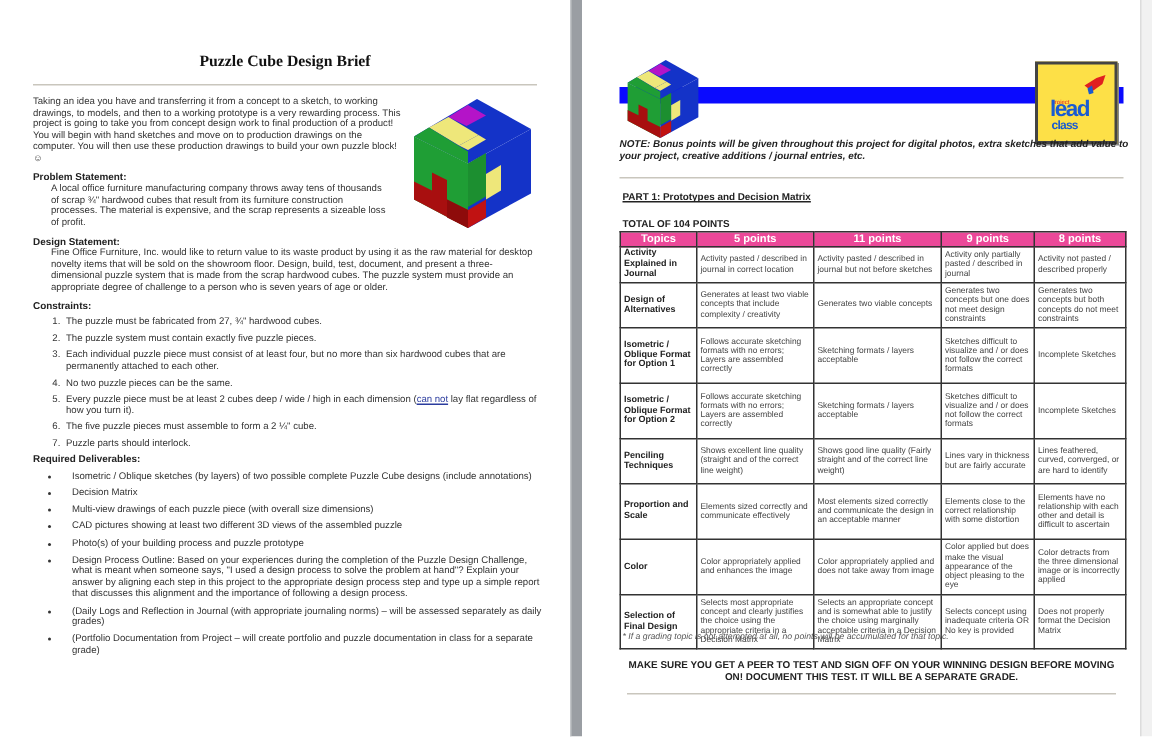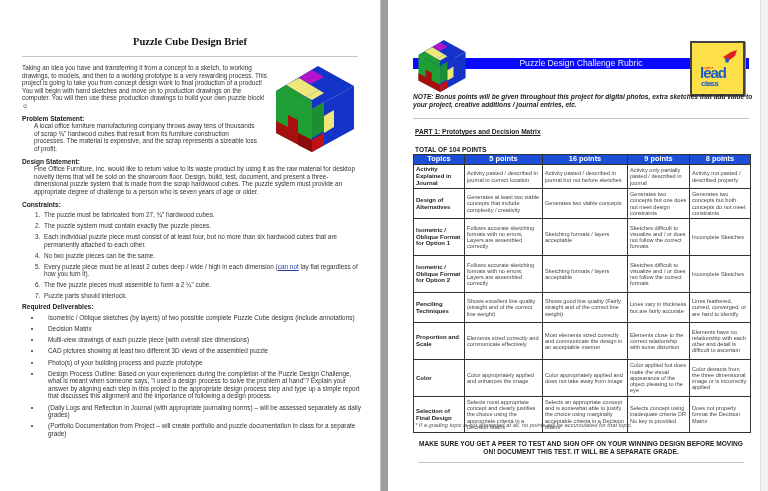--- a/index.html
+++ b/index.html
@@ -37,21 +37,21 @@
   .logo-small { position:absolute; left:9px; top:22px; font-size:4px; color:#e02020; }
   .logo-lead { position:absolute; left:8px; top:23px; font-size:15px; font-weight:bold; color:#1a5bd1; letter-spacing:-1px; line-height:14px; }
   .logo-way { position:absolute; left:9px; top:36px; font-size:8px; font-weight:bold; color:#1a5bd1; letter-spacing:-0.5px; }
   .logo-flag { position:absolute; left:30px; top:6px; width:16px; height:14px; }
   .note { position:absolute; left:25px; top:77px; width:340px; font-size:6.6px; line-height:8px; font-style:italic; font-weight:bold; color:#222; }
   .note-rule { position:absolute; left:25px; top:102px; width:336px; height:1px; background:#c9c6bd; }
   .part-h { position:absolute; left:27px; top:112px; font-size:6.6px; font-weight:bold; color:#222; text-decoration:underline; }
   .total-h { position:absolute; left:27px; top:130px; font-size:6.6px; font-weight:bold; color:#222; }
 
   table.rubric { position:absolute; left:25px; top:138px; width:337px; border-collapse:collapse; table-layout:fixed; font-size:5.6px; line-height:6.2px; }
-  table.rubric th { background:#1d4ed8; color:#fff; font-size:7.4px; font-weight:bold; height:9px; padding:0; border:1px solid #333; }
+  table.rubric th { background:#ec4899; color:#fff; font-size:7.4px; font-weight:bold; height:9px; padding:0; border:1px solid #333; }
   table.rubric td { border:1px solid #333; padding:0 2px; color:#444; vertical-align:middle; overflow:hidden; }
   table.rubric td.topic { font-weight:bold; color:#222; font-size:6px; line-height:6.8px; }
   .foot-note { position:absolute; left:27px; top:406px; font-size:5.8px; font-style:italic; color:#555; }
   .warn { position:absolute; left:25px; top:424px; width:336px; text-align:center; font-size:6.6px; line-height:8.2px; font-weight:bold; color:#222; }
   .warn-rule { position:absolute; left:30px; top:446px; width:326px; height:1px; background:#c9c6bd; }
 </style>
 </head>
 <body>
 
 <div id="left-page" class="page">
@@ -107,21 +107,20 @@
       <li>(Daily Logs and Reflection in Journal (with appropriate journaling norms) – will be assessed separately as daily grades)</li>
       <li>(Portfolio Documentation from Project – will create portfolio and puzzle documentation in class for a separate grade)</li>
     </ul>
   </div>
 </div>
 
 <div id="gutter"></div>
 
 <div id="right-page" class="page">
   <div class="banner"></div>
-  <div class="banner-title">Puzzle Design Challenge Rubric</div>
 
   <svg class="cube-small" viewBox="0 0 86 96">
     <polygon points="4,30 46,5 82,25 40,48" fill="#1433c8"></polygon>
     <polygon points="27,17 40,9 52,16 39,23" fill="#b414c8"></polygon>
     <polygon points="14,24 27,17 47,29 34,36" fill="#eee77a"></polygon>
     <polygon points="34,36 47,29 52,32 40,39" fill="#eee77a"></polygon>
     <polygon points="4,30 14,24 40,40 40,48" fill="#1f9e35"></polygon>
     <polygon points="4,30 40,48 40,91 4,72" fill="#1f9e35"></polygon>
     <polygon points="4,60 16,66 16,54 26,59 26,72 40,79 40,91 4,72" fill="#a80f0f"></polygon>
     <polygon points="40,48 82,25 82,68 40,91" fill="#1433c8"></polygon>
@@ -151,21 +150,21 @@
       <col style="width:51px">
         <col style="width:78px">
         <col style="width:85px">
         <col style="width:62px">
         <col style="width:61px">
     </colgroup>
     <thead>
       <tr>
         <th>Topics</th>
         <th>5 points</th>
-        <th>16 points</th>
+        <th>11 points</th>
         <th>9 points</th>
         <th>8 points</th>
       </tr>
     </thead>
     <tbody>
       <tr style="height:24px">
         <td class="topic">Activity Explained in Journal</td>
         <td>Activity pasted / described in journal in correct location</td>
         <td>Activity pasted / described in journal but not before sketches</td>
         <td>Activity only partially pasted / described in journal</td>

